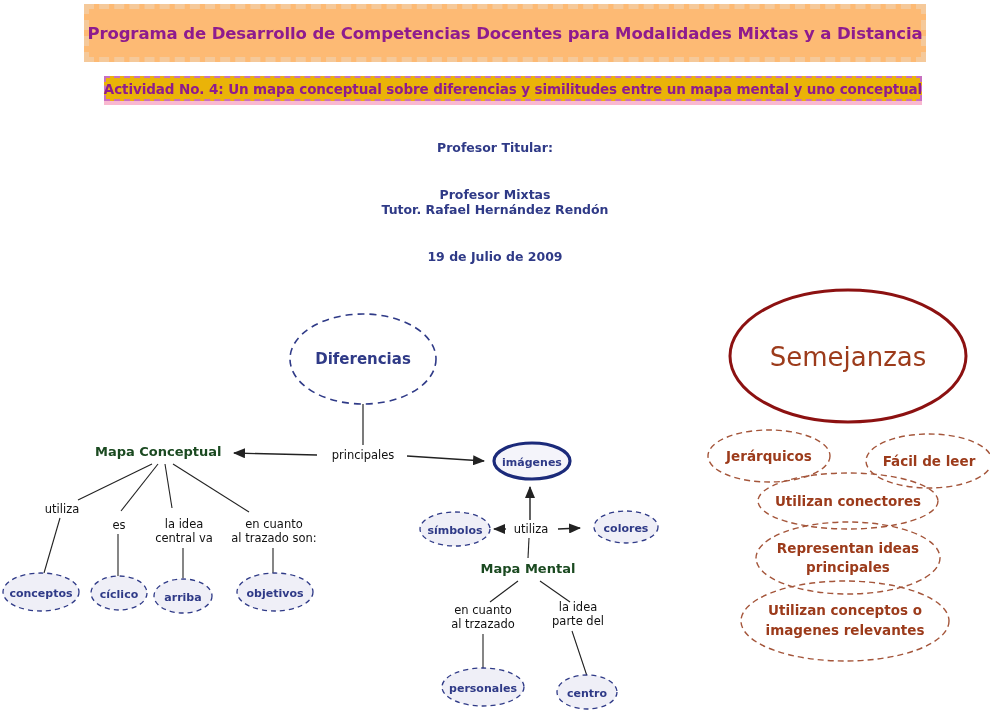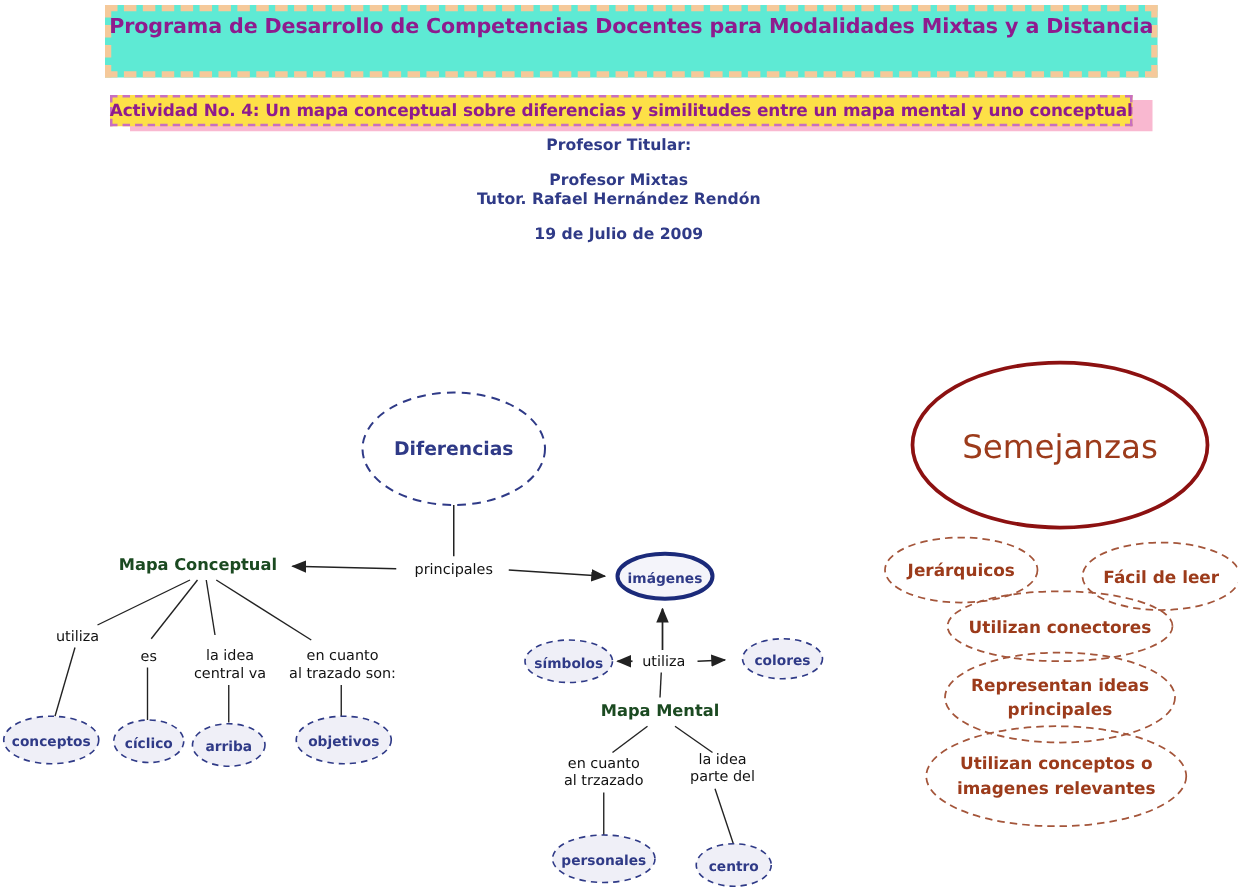--- a/index.html
+++ b/index.html
@@ -16,24 +16,24 @@
   }
 
   
   #title-banner {
     position: absolute;
     left: 84px;
     top: 4px;
     width: 842px;
     height: 58px;
     border: 5px dashed #F5C99A;
-    background: #5eead4;
+    background: #fdba74;
     box-sizing: border-box;
     display: flex;
-    align-items: flex-start;
+    align-items: center;
     justify-content: center;
   }
   .title-line {
     color: #8E1B8E;
     font-family: "DejaVu Sans", sans-serif;
     font-weight: bold;
     font-size: 16.5px;
     line-height: 23px;
     white-space: nowrap;
     letter-spacing: -0.1px;
@@ -42,26 +42,26 @@
   #activity-shadow {
     position: absolute;
     left: 104px;
     top: 80px;
     width: 818px;
     height: 25px;
     background: #F9B8D0;
   }
   #activity-banner {
     position: absolute;
-    left: 88px;
+    left: 104px;
     top: 76px;
     width: 818px;
     height: 25px;
     border: 2px dashed #C86FC0;
-    background: #fde047;
+    background: #eab308;
     box-sizing: border-box;
     display: flex;
     align-items: center;
     justify-content: center;
   }
   #activity-banner .activity-text {
     color: #8E1B8E;
     font-weight: bold;
     font-size: 13.5px;
     white-space: nowrap;
@@ -73,21 +73,21 @@
     position: absolute;
     left: 0;
     top: 108px;
     width: 990px;
     text-align: center;
     color: #2F3A87;
     font-weight: bold;
     font-size: 12.5px;
     line-height: 15px;
   }
-  #credits .cblock { margin-bottom: 13px; }
+  #credits .cblock { margin-bottom: 13px; margin-top: 32px; }
   #credits .cline { display: block; white-space: nowrap; }
 
   
   #concept-map {
     position: absolute;
     left: 0;
     top: 0;
     width: 990px;
     height: 710px;
   }

